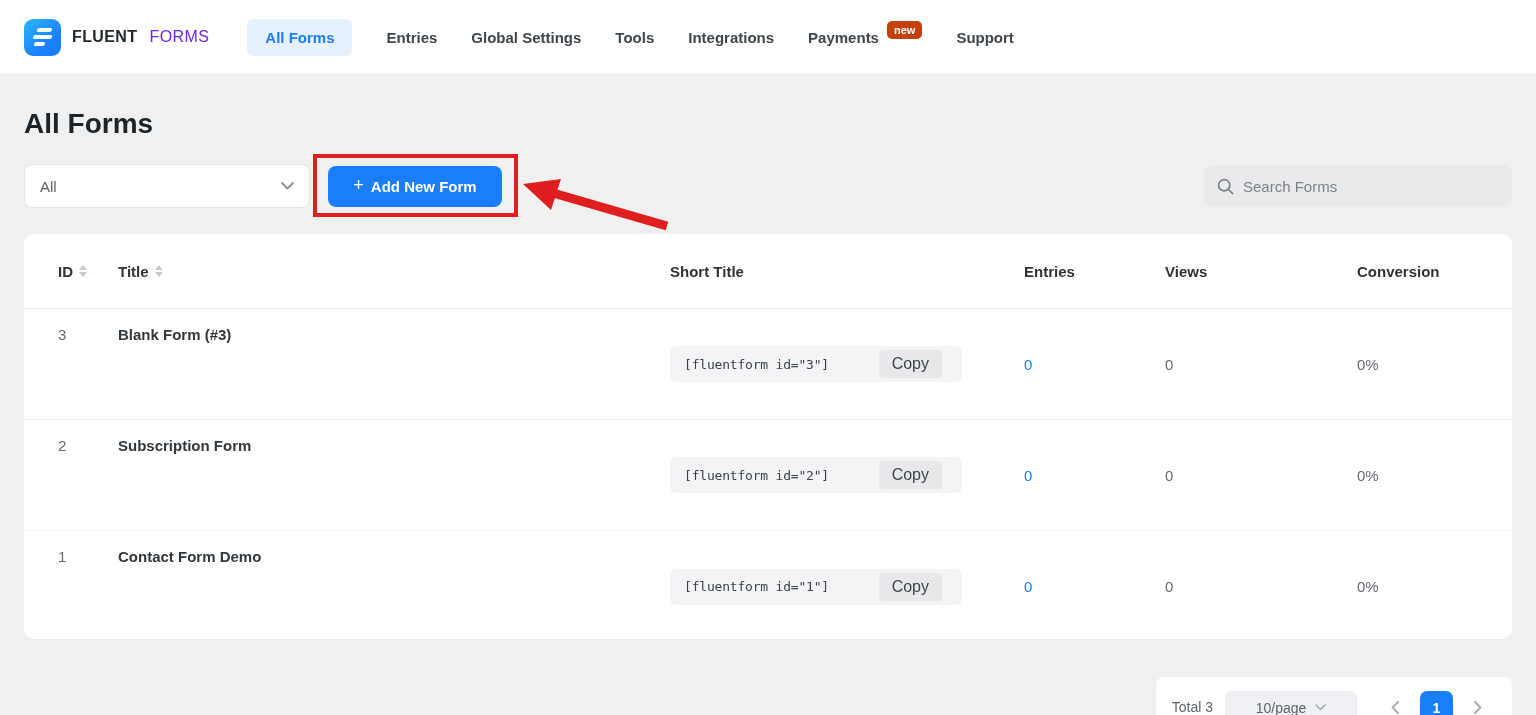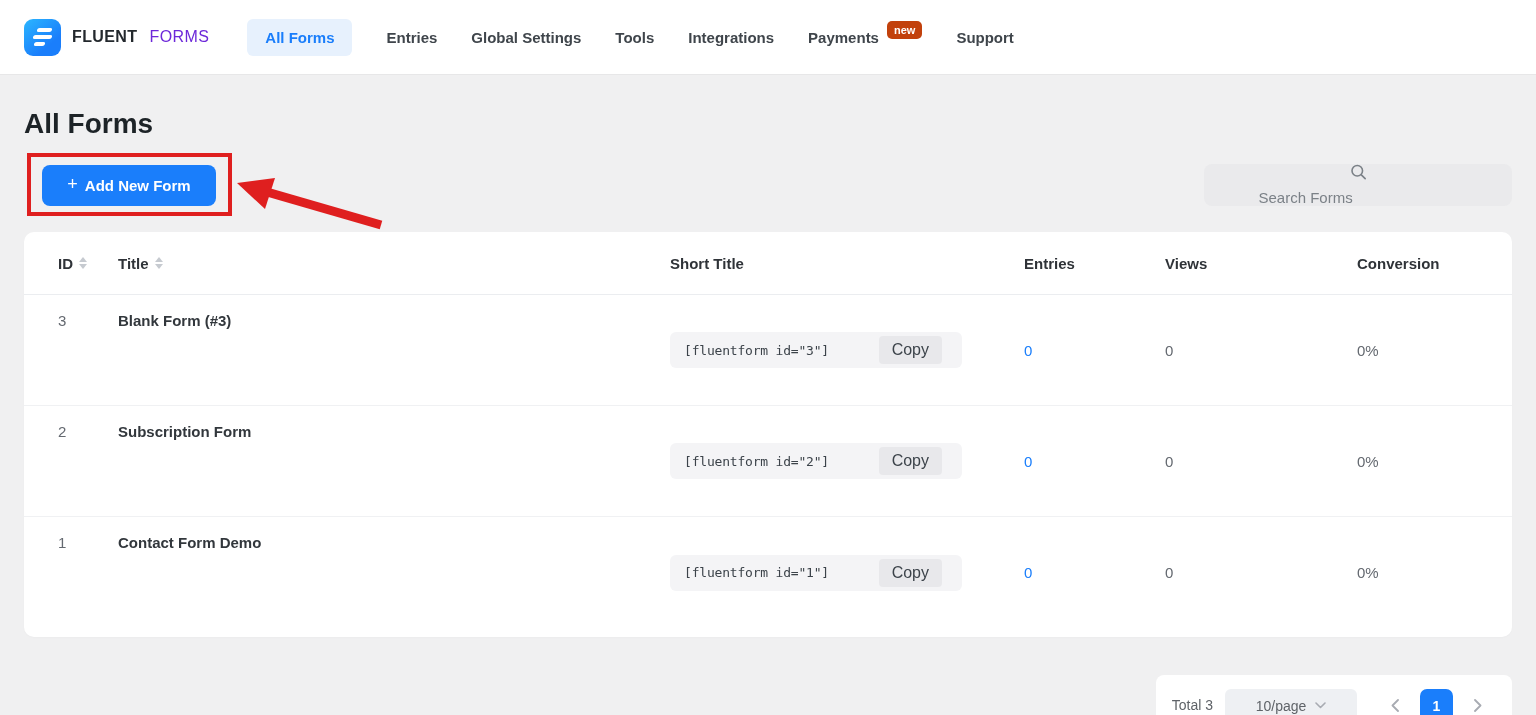--- a/index.html
+++ b/index.html
@@ -62,21 +62,21 @@
   .btn-primary .plus { font-weight:400; font-size:18px; line-height:1; position:relative; top:-1px; }
   .ann-box {
     position:absolute; left:-15px; top:-12px; width:205px; height:63px;
     border:4px solid #df1f1f; pointer-events:none;
   }
   .ann-arrow { position:absolute; left:191px; top:6px; pointer-events:none; }
 
   .spacer { flex:1; }
   .search-box {
     width:308px; height:42px; background:#eaeaec; border-radius:8px;
-    display:flex; align-items:center; padding:0 13px; gap:9px;flex-direction:column;
+    display:flex; align-items:center; padding:0 13px; gap:9px;
   }
   .search-box input {
     border:none; outline:none; background:transparent; flex:1;
     font-family:"Liberation Sans", sans-serif; font-size:15px; color:#3c434a;
   }
   .search-box input::placeholder { color:#7b8187; }
   .btn-outline {
     width:180px; height:42px; background:#fff; border:1px solid #e3e5e8; border-radius:8px;
     margin-left:16px; display:flex; align-items:center; justify-content:center; gap:11px;
     font-size:15px; font-weight:700; color:#34383d; cursor:pointer;
@@ -85,21 +85,21 @@
 
   
   .card {
     margin-top:26px; background:#fff; border-radius:10px; height:405px;
     box-shadow:0 1px 2px rgba(0,0,0,.02); overflow:hidden;
   }
   .t-row {
     display:grid; grid-template-columns:60px 552px 354px 141px 192px 1fr;
     padding:0 20px 0 34px; align-items:stretch;
   }
-  .t-head { height:63px; border-bottom:1px solid #ebedf0; }
+  .t-head { height:75px; border-bottom:1px solid #ebedf0; }
   .t-head .cell {
     display:flex; align-items:center; gap:6px;
     font-size:15px; font-weight:700; color:#2f3338;
   }
   .sort { display:flex; flex-direction:column; gap:2px; cursor:pointer; }
   .sort b { width:0; height:0; border-left:4px solid transparent; border-right:4px solid transparent; }
   .sort .up { border-bottom:5px solid #c6cad0; }
   .sort .dn { border-top:5px solid #c6cad0; }
 
   .t-body-row { height:111px; border-bottom:1px solid #f0f1f3; }
@@ -170,20 +170,26 @@
       <span class="badge-new">new</span>
     </div>
     <div class="menu-item">Support</div>
   </nav>
 </header>
 
 <main class="content">
   <h1 class="page-title">All Forms</h1>
 
   <div class="toolbar">
+    <div class="select-box">
+      <span>All</span>
+      <svg width="13" height="8" viewBox="0 0 13 8">
+          <polyline points="1,1 6.5,6.5 12,1" fill="none" stroke="#8b9096" stroke-width="1.8" stroke-linecap="round" stroke-linejoin="round"></polyline>
+        </svg>
+    </div>
 
     <div class="ann-wrap">
       <button class="btn-primary">
         <span class="plus">+</span>
         <span>Add New Form</span>
       </button>
       <div class="ann-box"></div>
       <svg class="ann-arrow" width="162" height="60" viewBox="0 0 162 60">
         <line x1="148" y1="54" x2="34" y2="21" stroke="#df1f1f" stroke-width="9"></line>
         <polygon points="4,12 42,7 32,38" fill="#df1f1f"></polygon>

